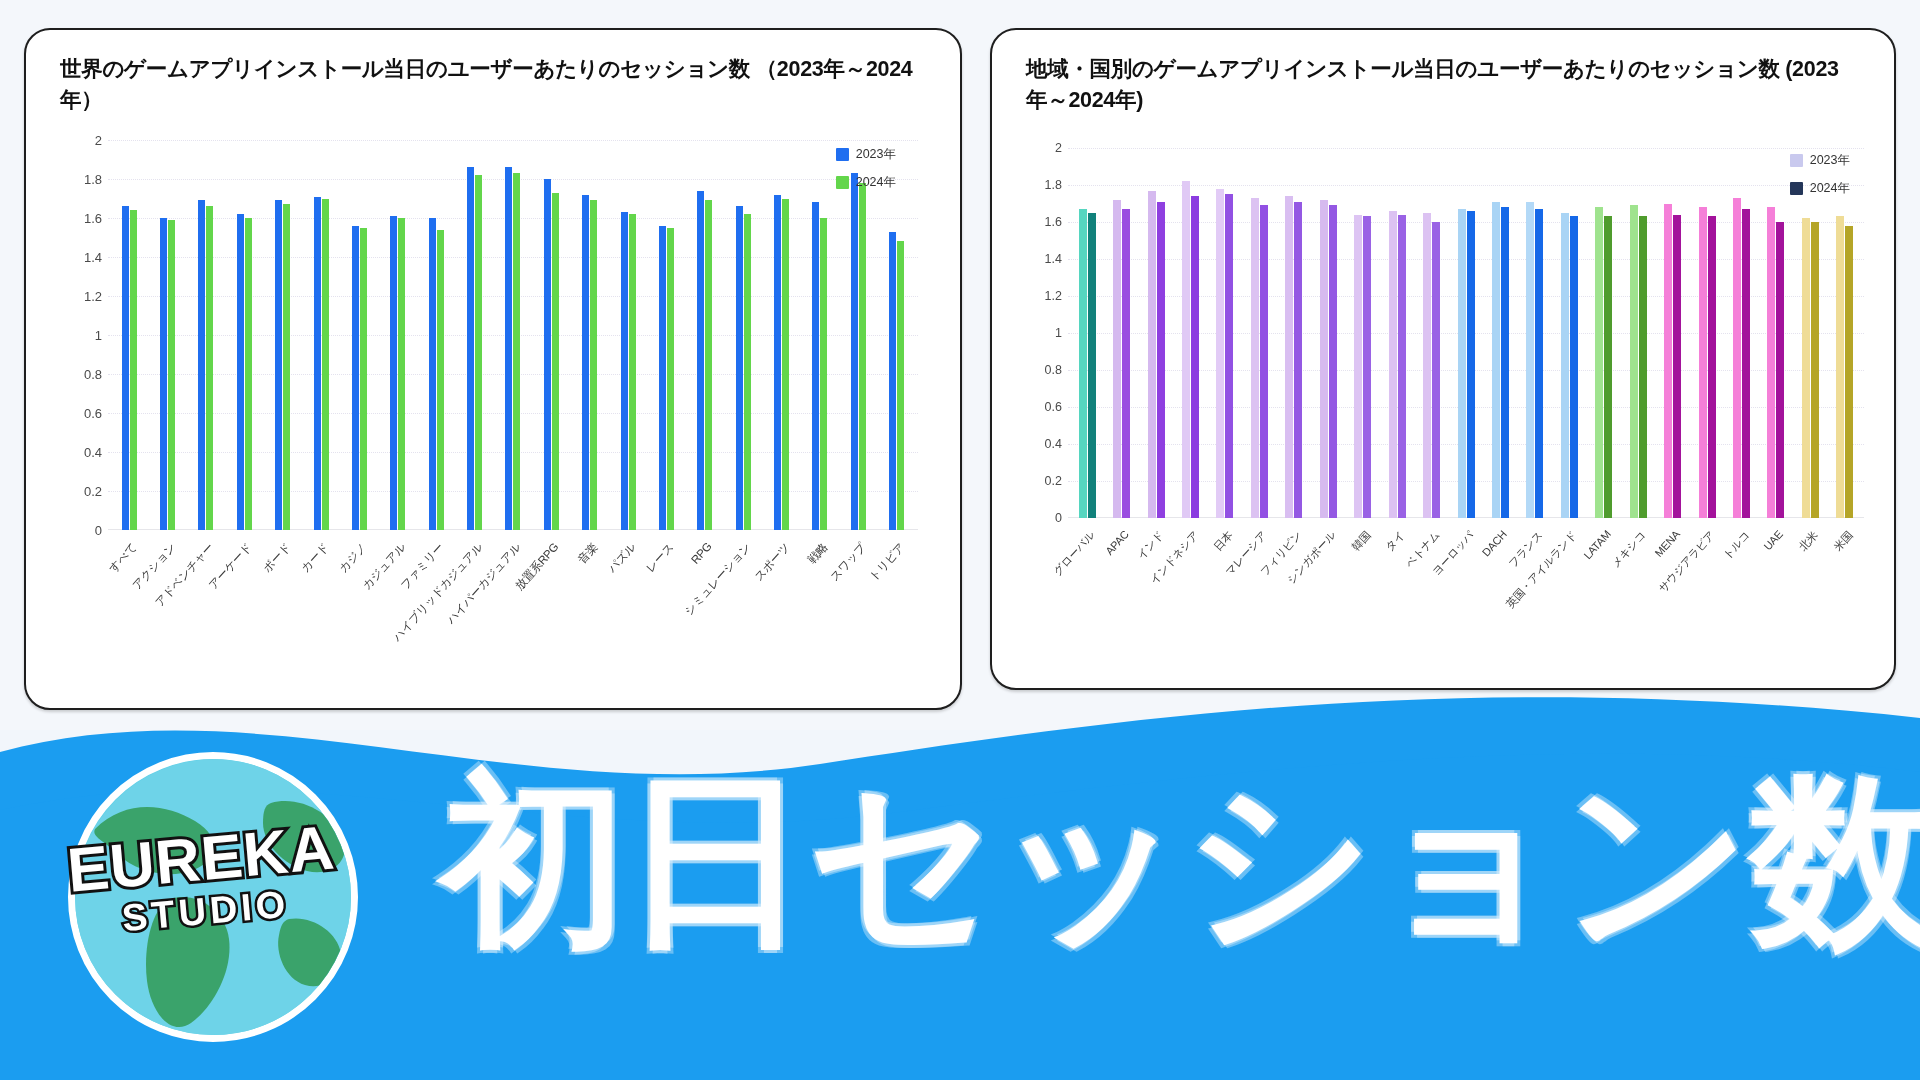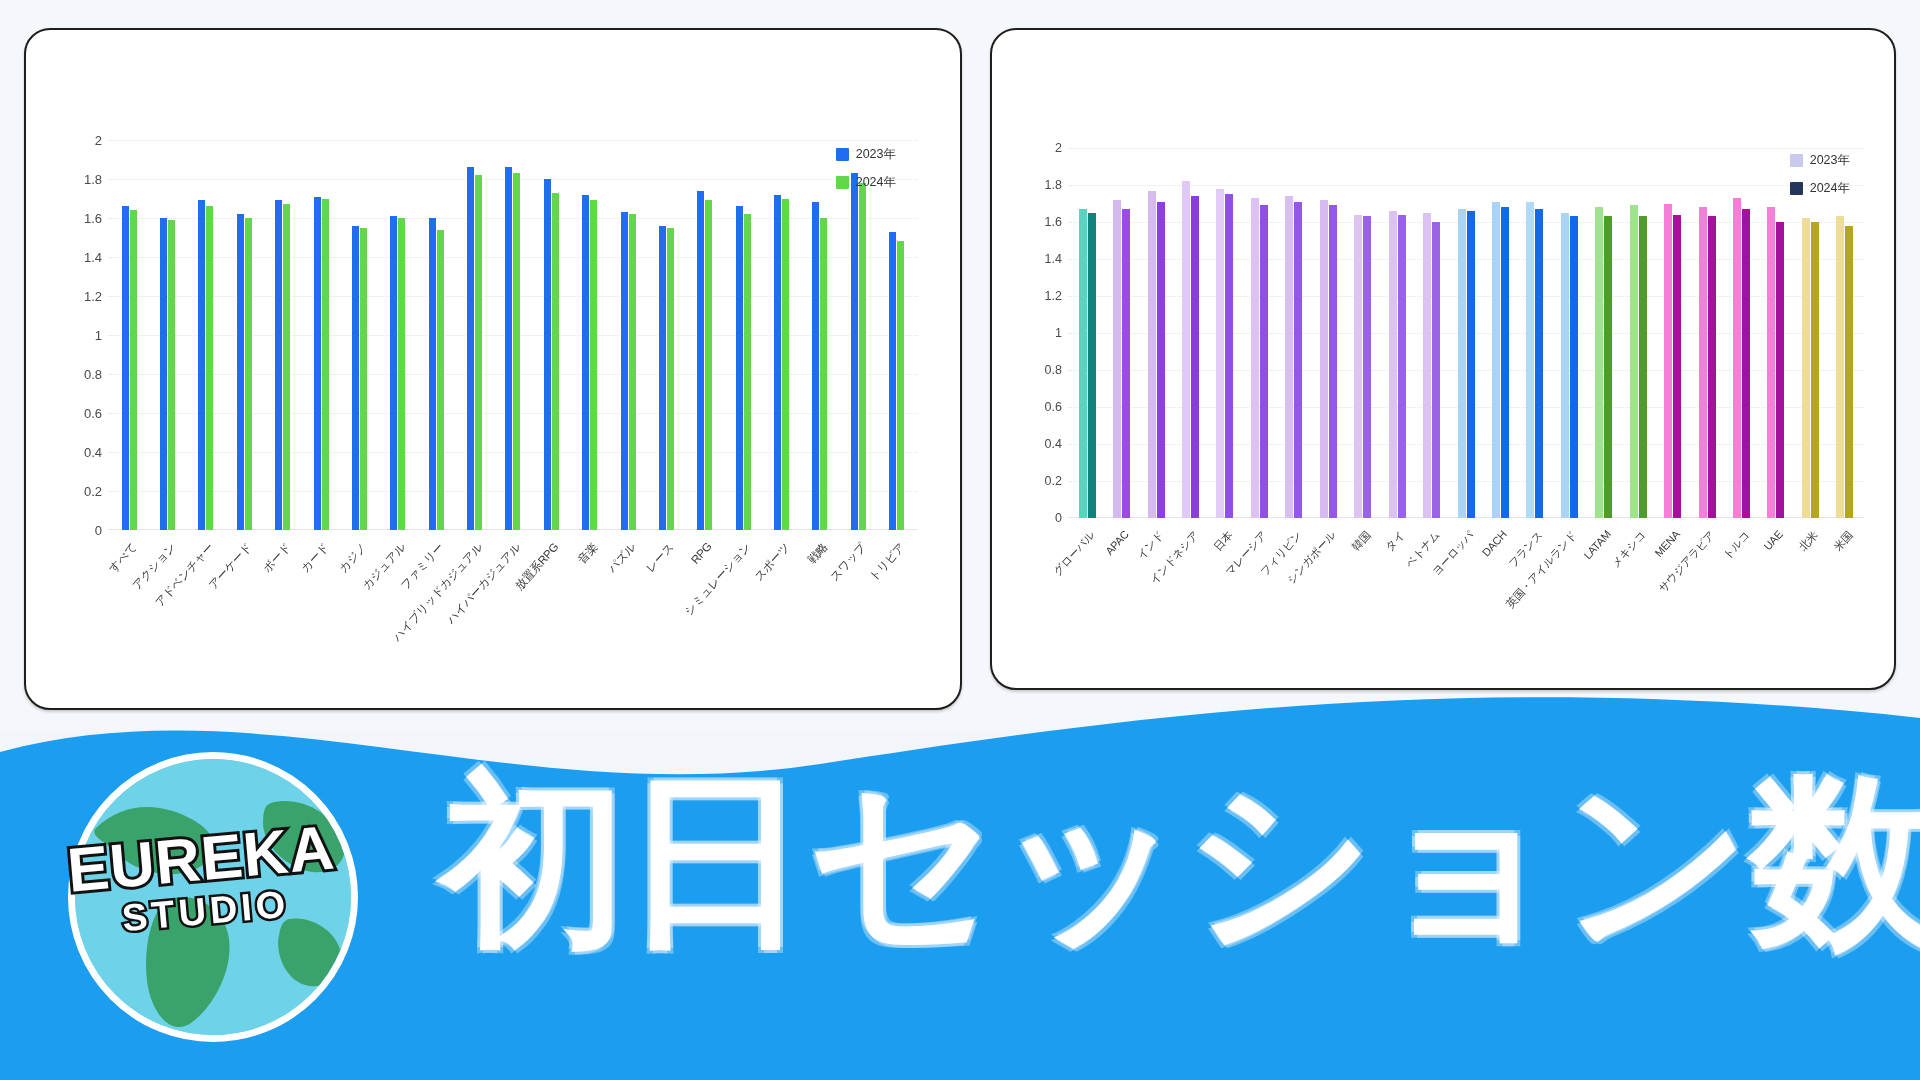--- a/index.html
+++ b/index.html
@@ -194,20 +194,21 @@
     paint-order: stroke fill;
     line-height: 1.15;
   }
 </style>
 </head>
 <body>
 
 <div id="charts-area">
 
   <div class="chart-card" id="card-left">
+    <div class="chart-title">世界のゲームアプリインストール当日のユーザーあたりのセッション数 （2023年～2024年）</div>
     <div class="plot-wrap" id="plot-left">
       <div class="axis-area">
         <div id="left-grid">
             <div class="gridline" style="top: 351px;"></div>
             <div class="gridline" style="top: 312px;"></div>
             <div class="gridline" style="top: 273px;"></div>
             <div class="gridline" style="top: 234px;"></div>
             <div class="gridline" style="top: 195px;"></div>
             <div class="gridline" style="top: 156px;"></div>
             <div class="gridline" style="top: 117px;"></div>
@@ -388,20 +389,21 @@
           </div>
           <div class="legend-row">
             <span class="legend-swatch" style="background: rgb(99, 214, 75);"></span>
             <span class="legend-label">2024年</span>
           </div>
         </div>
     </div>
   </div>
 
   <div class="chart-card" id="card-right">
+    <div class="chart-title">地域・国別のゲームアプリインストール当日のユーザーあたりのセッション数 (2023年～2024年)</div>
     <div class="plot-wrap" id="plot-right">
       <div class="axis-area">
         <div id="right-grid">
             <div class="gridline" style="top: 333px;"></div>
             <div class="gridline" style="top: 296px;"></div>
             <div class="gridline" style="top: 259px;"></div>
             <div class="gridline" style="top: 222px;"></div>
             <div class="gridline" style="top: 185px;"></div>
             <div class="gridline" style="top: 148px;"></div>
             <div class="gridline" style="top: 111px;"></div>

